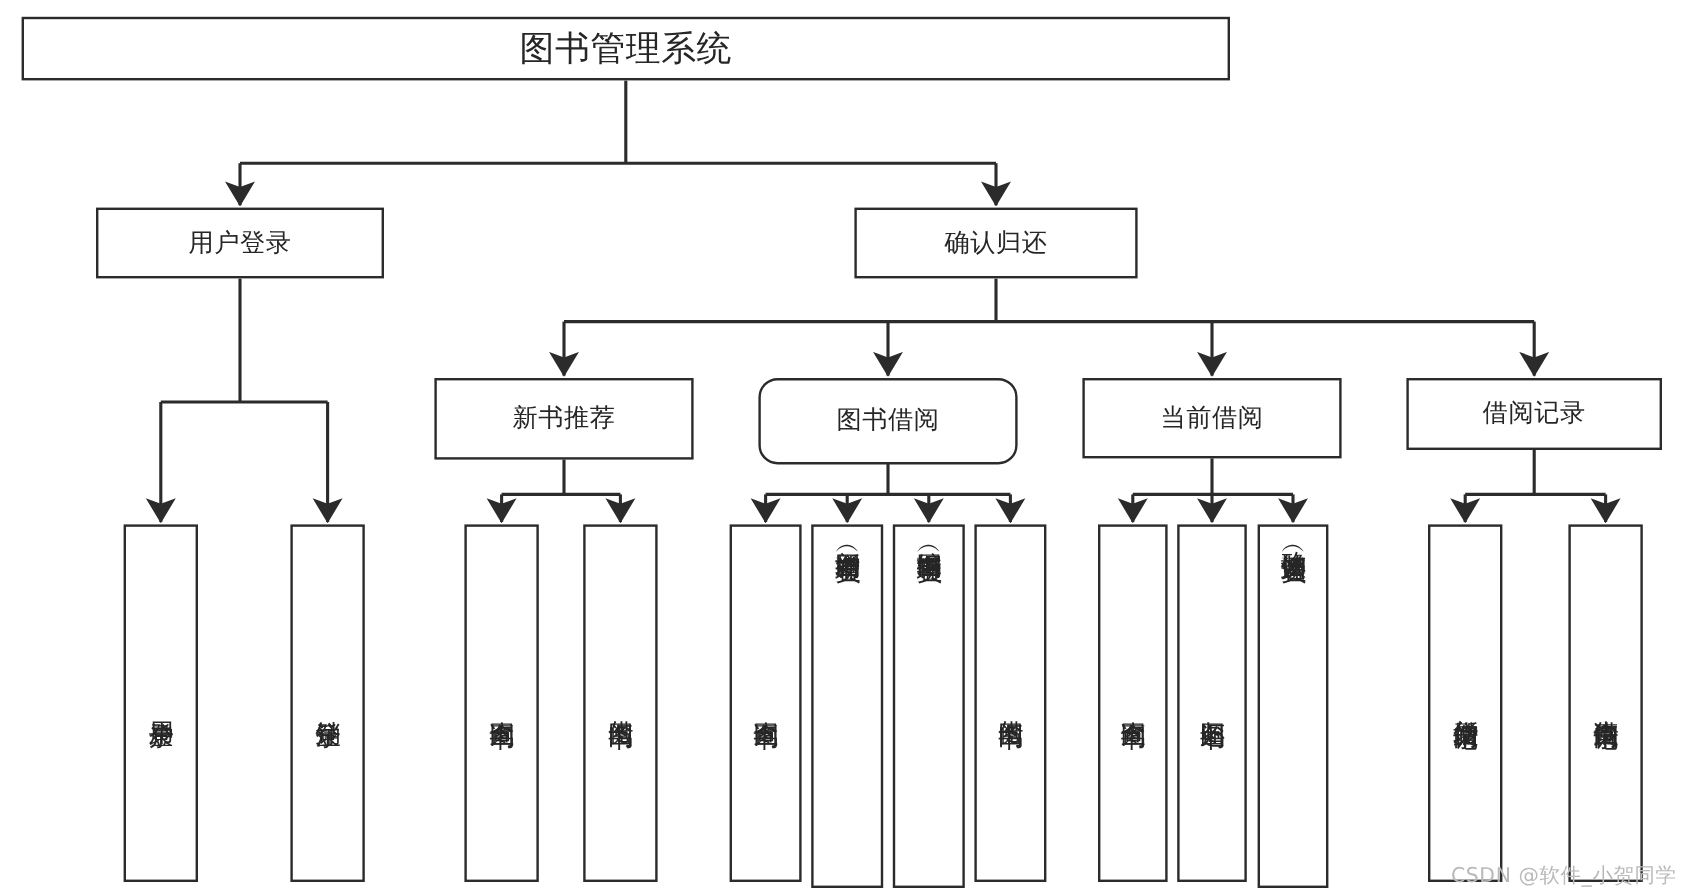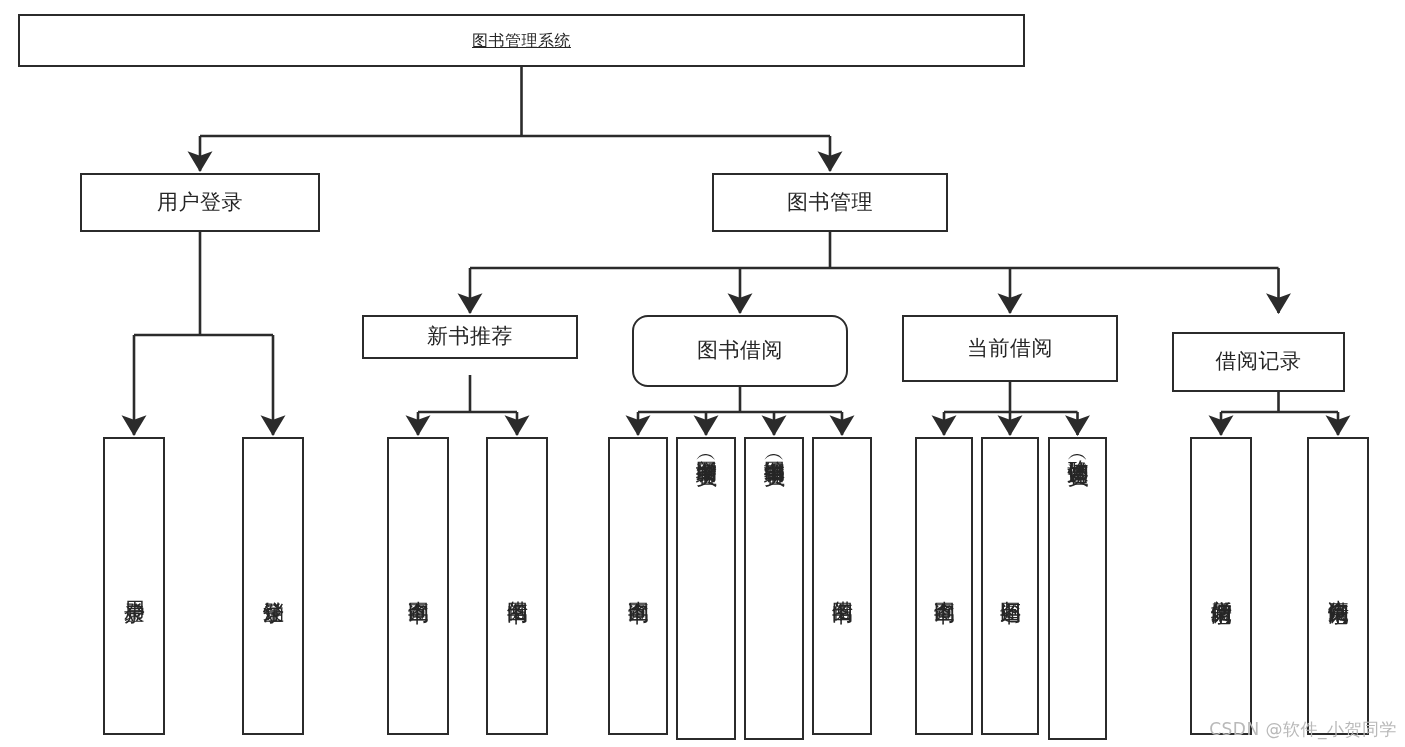--- a/index.html
+++ b/index.html
@@ -32,22 +32,21 @@
     border-width: 2px;
   }
   .node-label-h {
     font-size: 21px;
     line-height: 1.1;
     letter-spacing: 0.5px;
     white-space: nowrap;
     color: #262626;
   }
   .node-box.level-0 .node-label-h {
-    font-size: 16px;
-    text-decoration: underline;
+    font-size: 29px;
   }
   .leaf-box {
     position: absolute;
     box-sizing: border-box;
     background: #ffffff;
     border: 2px solid #2b2b2b;
     display: flex;
     align-items: flex-start;
     justify-content: center;
     padding-top: 4px;
@@ -134,32 +133,32 @@
   </svg>
 
   <div id="node-layer">
       <div class="node-box level-0" style="left: 18px; top: 14px; width: 1007px; height: 53px;">
         <span class="node-label-h">图书管理系统</span>
       </div>
       <div class="node-box level-1" style="left: 80px; top: 173px; width: 240px; height: 59px;">
         <span class="node-label-h">用户登录</span>
       </div>
       <div class="node-box level-1" style="left: 712px; top: 173px; width: 236px; height: 59px;">
-        <span class="node-label-h">图书管理</span>
-      </div>
-      <div class="node-box level-2" style="left: 362px; top: 315px; width: 216px; height: 44px;">
+        <span class="node-label-h">确认归还</span>
+      </div>
+      <div class="node-box level-2" style="left: 362px; top: 315px; width: 216px; height: 68px;">
         <span class="node-label-h">新书推荐</span>
       </div>
       <div class="node-box level-2" style="left: 632px; top: 315px; width: 216px; height: 72px; border-radius: 16px;">
         <span class="node-label-h">图书借阅</span>
       </div>
       <div class="node-box level-2" style="left: 902px; top: 315px; width: 216px; height: 67px;">
         <span class="node-label-h">当前借阅</span>
       </div>
-      <div class="node-box level-2" style="left: 1172px; top: 332px; width: 173px; height: 60px;">
+      <div class="node-box level-2" style="left: 1172px; top: 315px; width: 213px; height: 60px;">
         <span class="node-label-h">借阅记录</span>
       </div>
       <div class="leaf-box align-middle" style="left: 103px; top: 437px; width: 62px; height: 298px;">
         <span class="node-label-v">用户登录</span>
       </div>
       <div class="leaf-box align-middle" style="left: 242px; top: 437px; width: 62px; height: 298px;">
         <span class="node-label-v">注销登录</span>
       </div>
       <div class="leaf-box align-middle" style="left: 387px; top: 437px; width: 62px; height: 298px;">
         <span class="node-label-v">查询图书</span>

